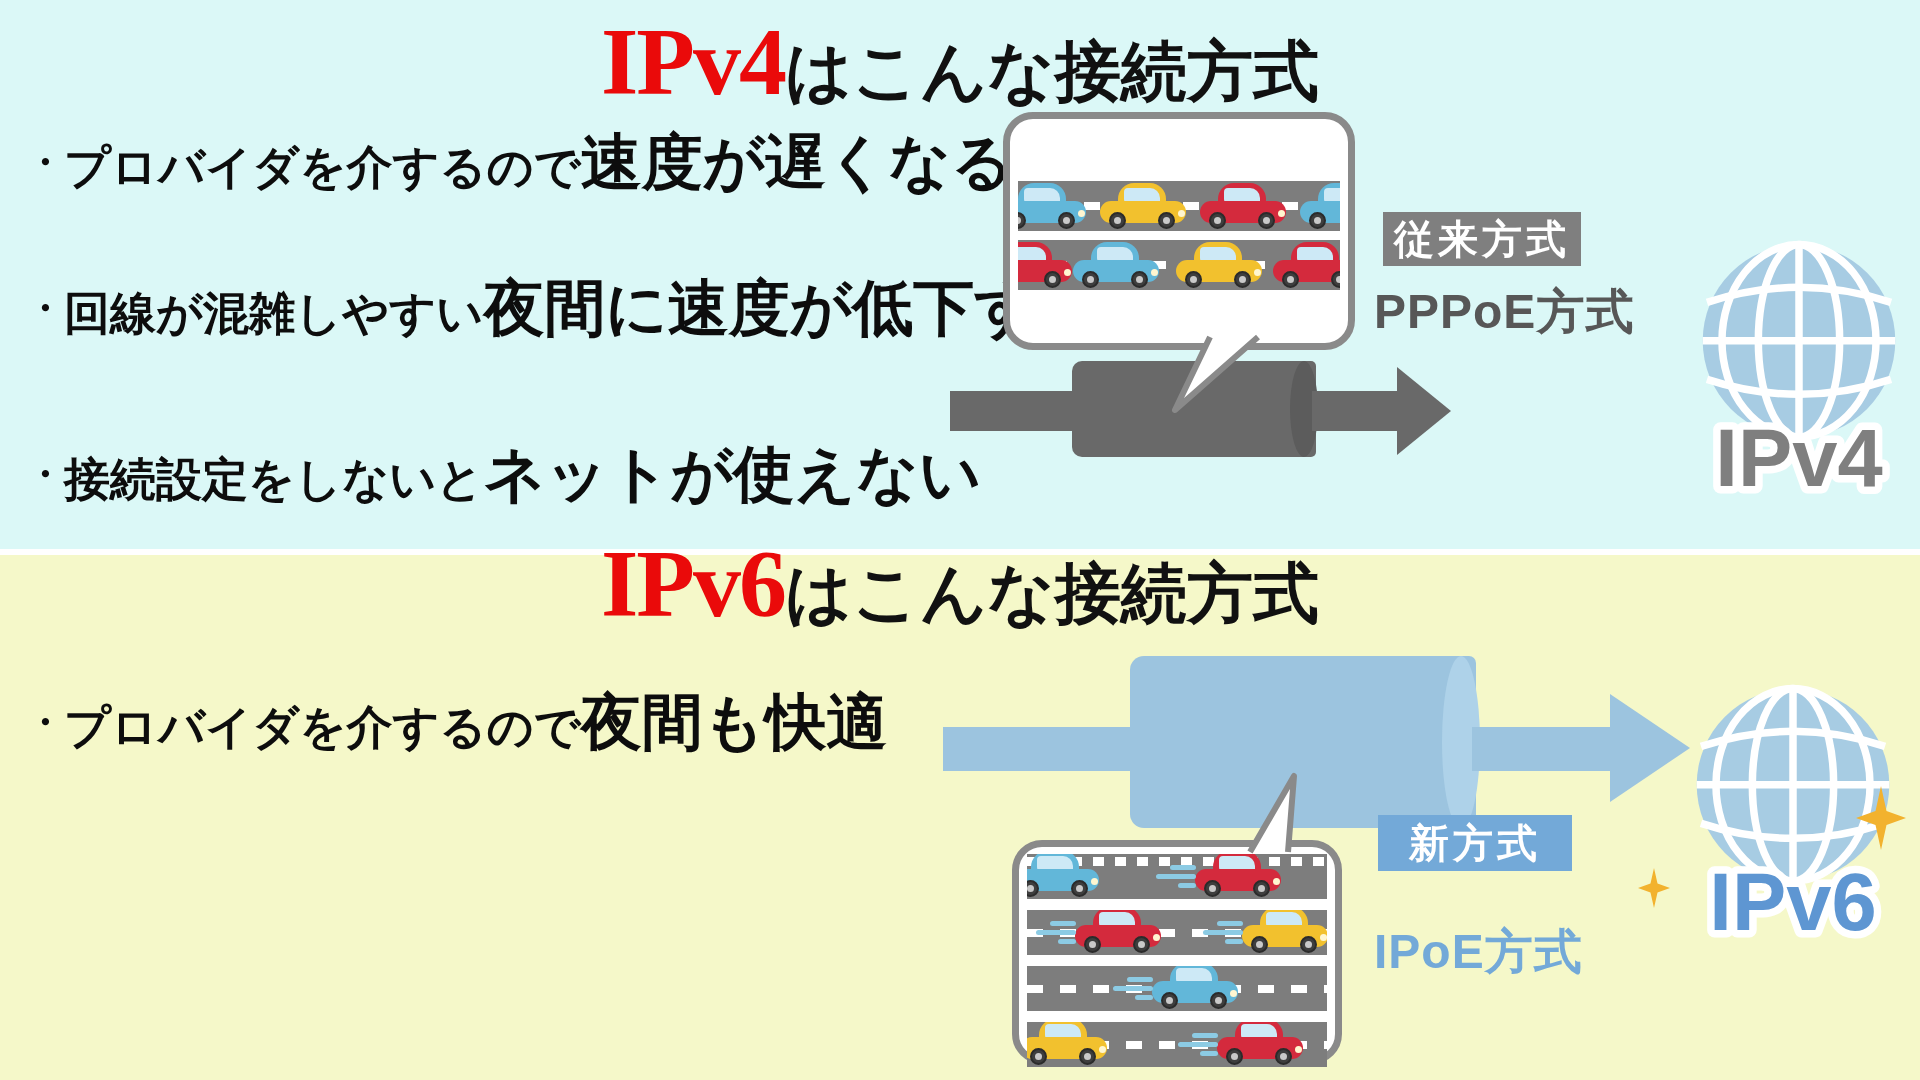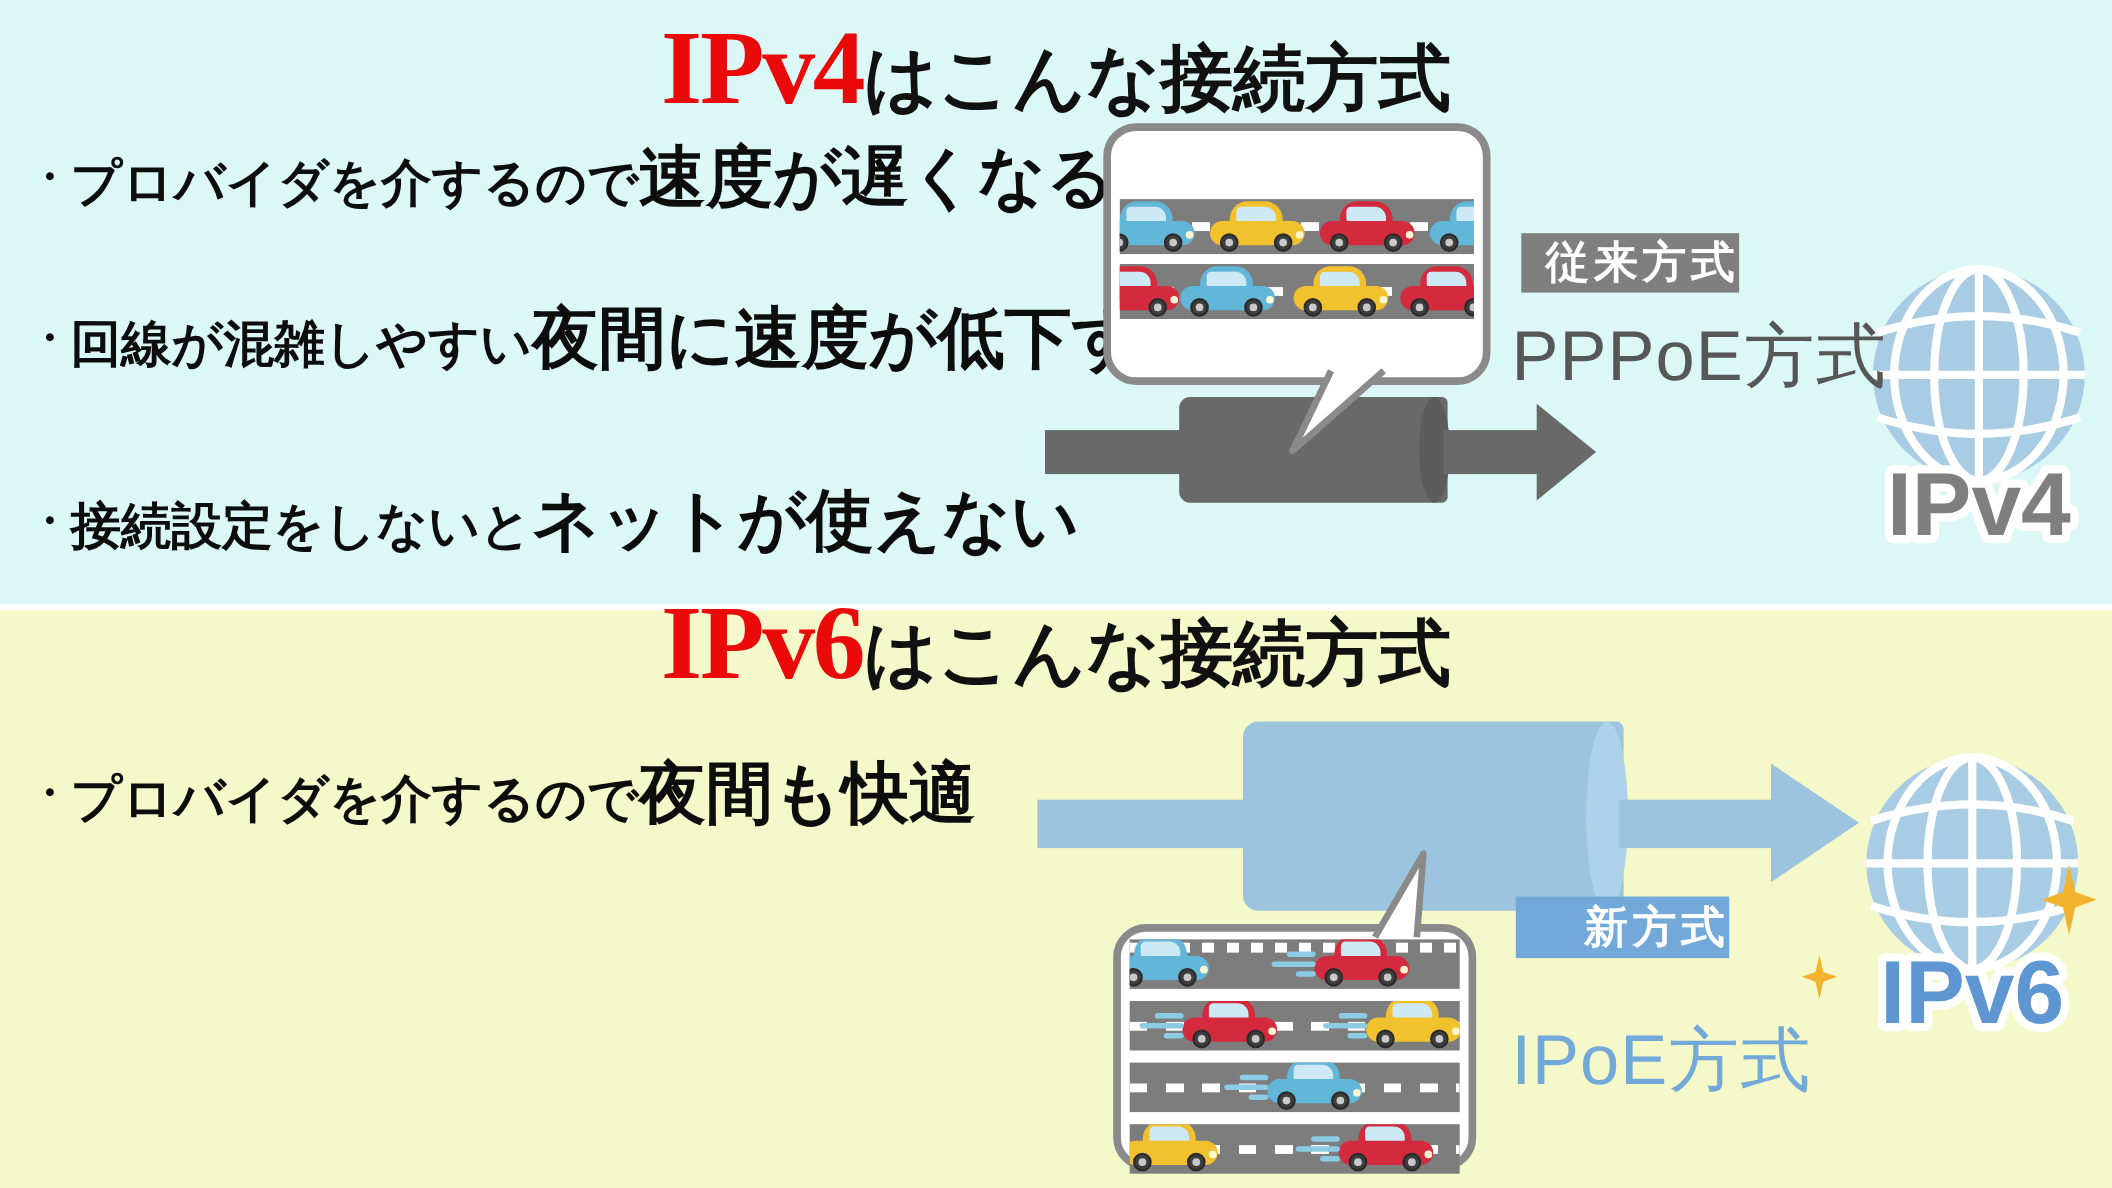--- a/index.html
+++ b/index.html
@@ -72,24 +72,24 @@
   .car .wheel::after{content:"";position:absolute;inset:3px;background:#c9c9c9;border-radius:50%}
   .car .w1{left:9px}.car .w2{right:11px}
   .car .light{position:absolute;right:1px;bottom:12px;width:7px;height:7px;background:#fff6d0;border-radius:50%}
   .car .lines{position:absolute;right:99%;bottom:8px;width:42px;height:24px}
   .car .lines span{position:absolute;right:0;height:5px;background:#8ccbe4;border-radius:3px}
   .car .lines span:nth-child(1){top:0;width:26px}
   .car .lines span:nth-child(2){top:9px;width:40px}
   .car .lines span:nth-child(3){top:18px;width:18px}
 
   
-  .badge{position:absolute;color:#fff;font-weight:700;font-size:40px;text-align:right;letter-spacing:4px;z-index:5}
+  .badge{position:absolute;color:#fff;font-weight:700;font-size:40px;text-align:center;letter-spacing:4px;z-index:5}
   #badge4{left:1383px;top:212px;width:198px;height:54px;line-height:54px;background:#7f7f7f}
   #badge6{left:1378px;top:815px;width:194px;height:56px;line-height:56px;background:#73a9d8}
-  .method{position:absolute;font-weight:400;font-size:64px;z-index:5;letter-spacing:1px}
+  .method{position:absolute;font-weight:700;font-size:48px;z-index:5;letter-spacing:1px}
   #method4{left:1374px;top:280px;color:#575757}
   #method6{left:1374px;top:920px;color:#73a9d8}
 
   
   .globe{position:absolute;width:214px;z-index:4}
   #globe4{left:1692px;top:236px}
   #globe6{left:1686px;top:680px}
   .globe svg{width:100%;height:auto;display:block}
   .globe-label{font-family:"Liberation Sans",sans-serif;font-weight:700;font-size:76px;paint-order:stroke;stroke:#fff;stroke-width:14px;stroke-linejoin:round}
   #globe4 .globe-label{fill:#7f7f7f}

